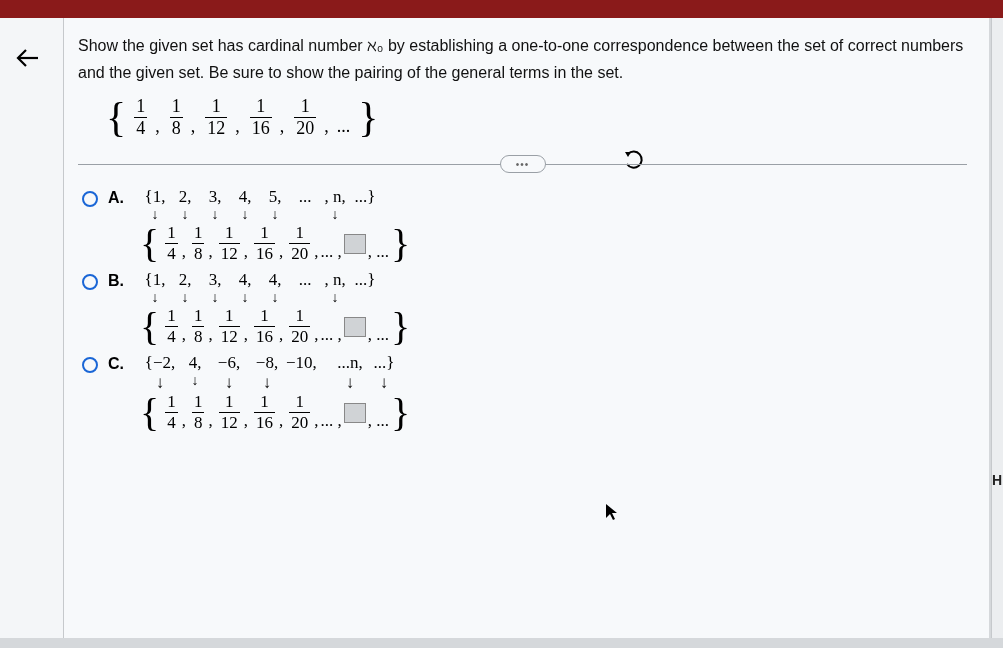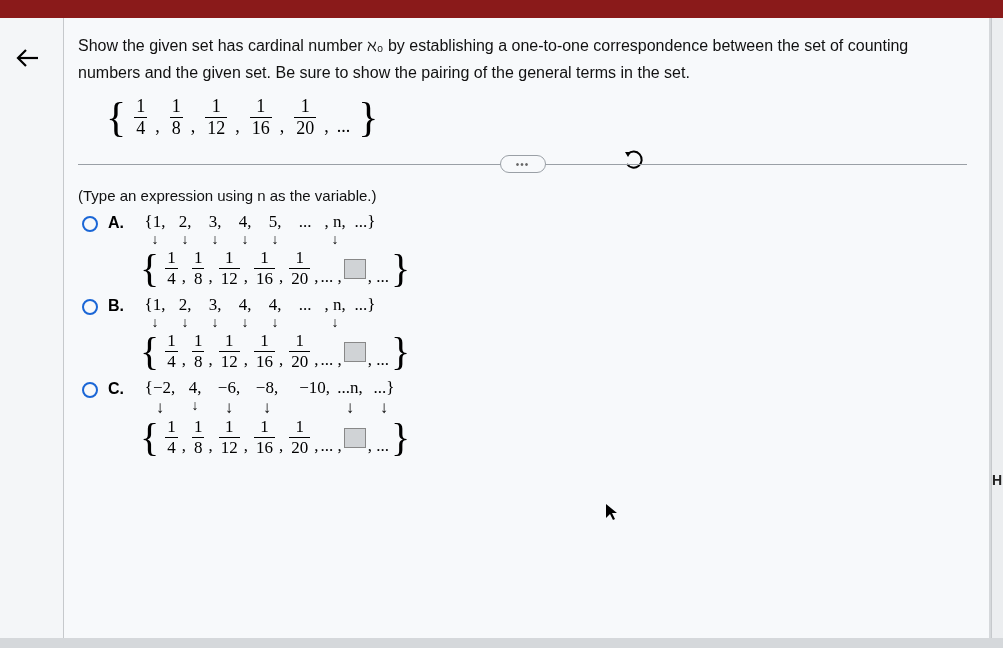--- a/index.html
+++ b/index.html
@@ -189,21 +189,21 @@
   <div class="collapse-btn">
     <svg width="28" height="24" viewBox="0 0 28 24">
       <path d="M12 4 L4 12 L12 20" stroke="#000" stroke-width="2.2" fill="none"></path>
       <line x1="4" y1="12" x2="24" y2="12" stroke="#000" stroke-width="2.2"></line>
     </svg>
   </div>
 </div>
 
 <div class="content">
 
-  <div class="prompt">Show the given set has cardinal number ℵ₀ by establishing a one-to-one correspondence between the set of counting numbers and the given set. Be sure to show the pairing of the general terms in the set.</div>
+  <div class="prompt">Show the given set has cardinal number ℵ₀ by establishing a one-to-one correspondence between the set of correct numbers and the given set. Be sure to show the pairing of the general terms in the set.</div>
 
   <div class="set-display">
     <span class="brace">{</span>
     <span class="frac">
         <span class="num">1</span>
         <span class="den">4</span>
       </span>
       <span class="comma">,</span>
     <span class="frac">
         <span class="num">1</span>
@@ -234,21 +234,20 @@
       <path d="M4 6 A8 8 0 1 1 3 16" stroke="#000" stroke-width="2" fill="none"></path>
       <polygon points="1,4 7,4 4,9" fill="#000"></polygon>
     </svg>
   </div>
 
   <div class="divider-wrap">
     <hr class="hr">
     <div class="expand-pill">•••</div>
   </div>
 
-  <div class="subinstr">(Type an expression using n as the variable.)</div>
 
   <div class="choices">
 
     <div class="choice">
       <div class="radio"></div>
       <div class="letter">A.</div>
       <div class="mapping">
         <div class="row-top">
           <span class="cell">{1,</span>
           <span class="cell">2,</span>
@@ -365,21 +364,21 @@
 
     <div class="choice">
       <div class="radio"></div>
       <div class="letter">C.</div>
       <div class="mapping">
         <div class="row-top">
           <span style="width:40px;text-align:center">{−2,</span>
           <span class="cell">4,</span>
           <span style="width:38px;text-align:center">−6,</span>
           <span style="width:38px;text-align:center">−8,</span>
-          <span style="width:44px;text-align:right">−10,</span>
+          <span style="width:44px;text-align:left">−10,</span>
           <span style="width:40px;text-align:center">...n,</span>
           <span style="width:28px;text-align:center">...}</span>
         </div>
         <div class="row-arrow">
           <span style="width:40px;text-align:center">↓</span>
           <span class="arrow">↓</span>
           <span style="width:38px;text-align:center">↓</span>
           <span style="width:38px;text-align:center">↓</span>
           <span style="width:44px;text-align:center"></span>
           <span style="width:40px;text-align:center">↓</span>

